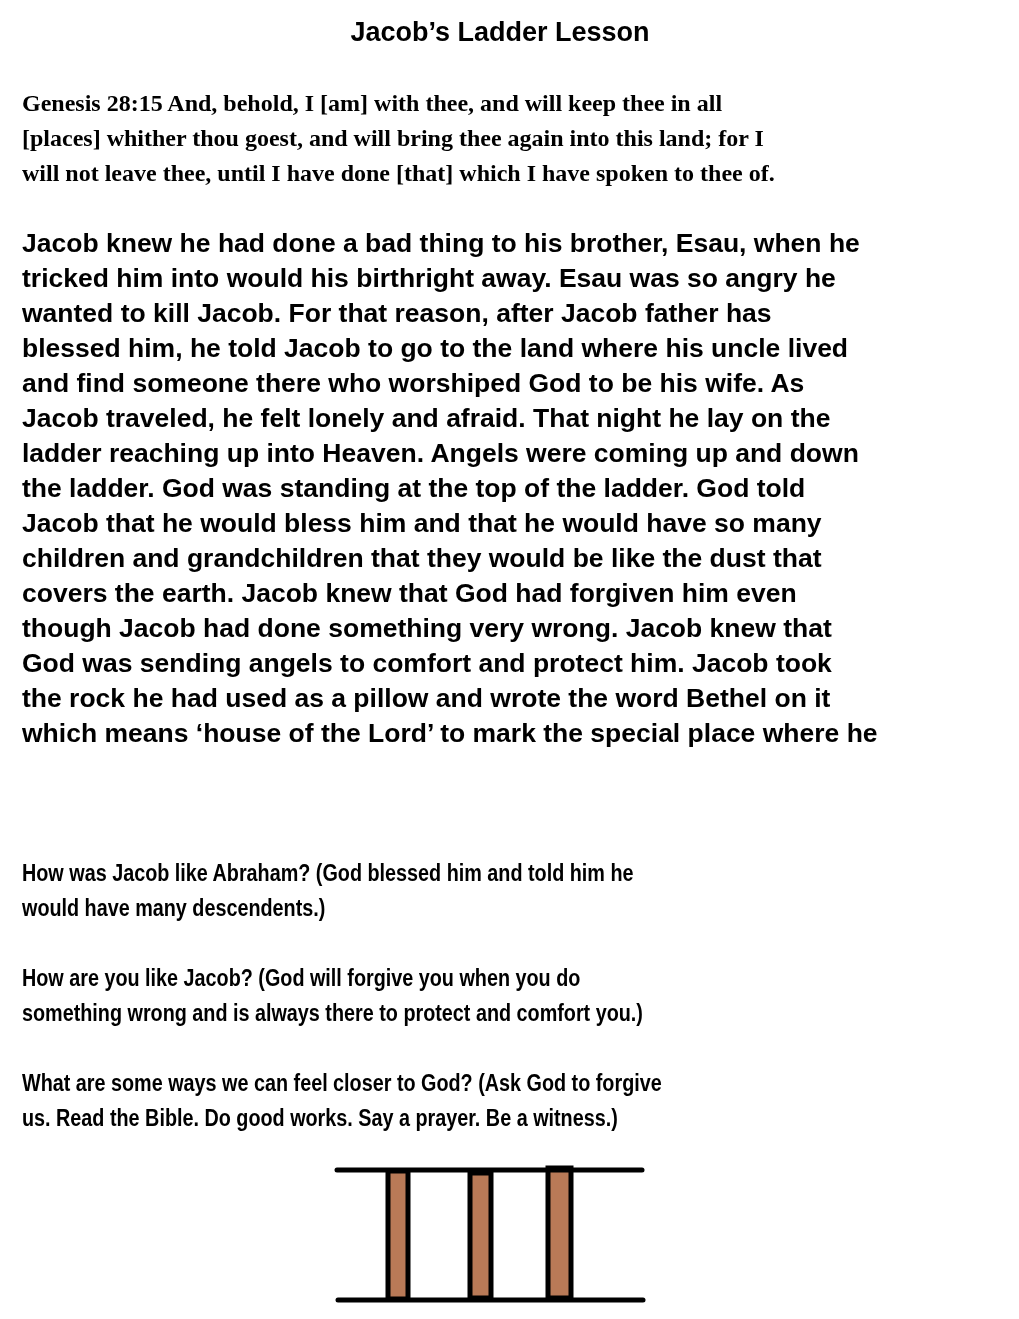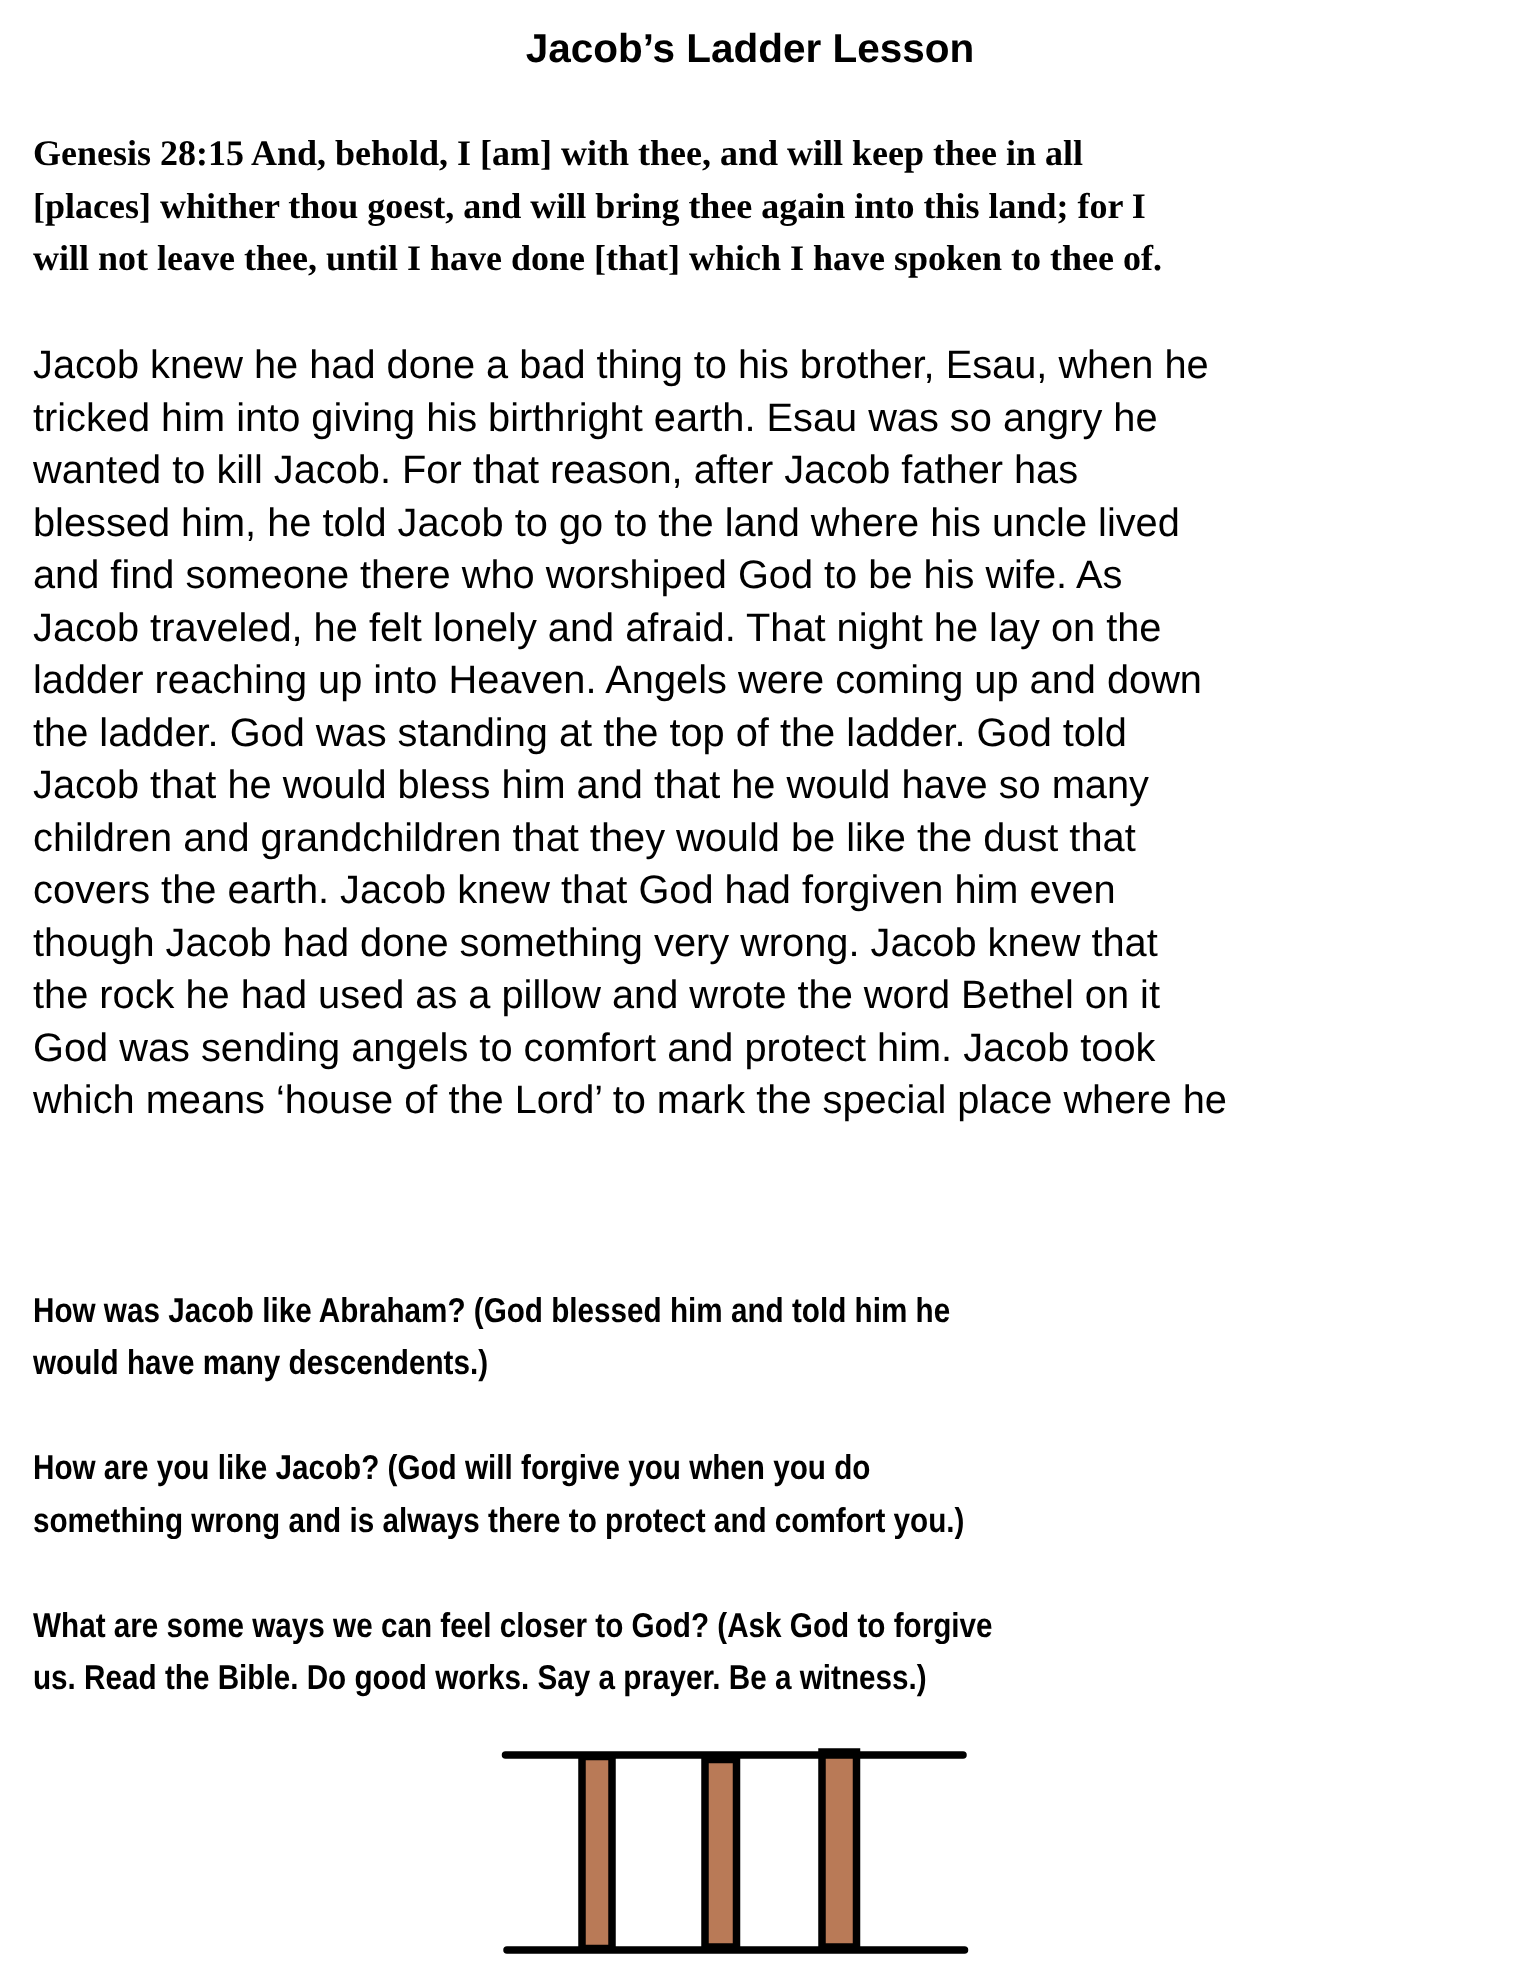--- a/index.html
+++ b/index.html
@@ -39,21 +39,21 @@
     .verse .line, .story .line, .qa .line {
       display: block;
       white-space: nowrap;
     }
     .story {
       position: absolute;
       left: 22px;
       top: 226px;
       width: 990px;
       font-family: "Liberation Sans", sans-serif;
-      font-weight: normal;
+      font-weight: bold;
       font-size: 26.5px;
       line-height: 35px;
     }
     .qa {
       position: absolute;
       left: 22px;
       width: 990px;
       font-family: "Liberation Sans", sans-serif;
       font-weight: bold;
       font-size: 23px;
@@ -81,33 +81,33 @@
 <div class="title">Jacob’s Ladder Lesson</div>
 
 <div class="verse">
   <span class="line">Genesis 28:15 And, behold, I [am] with thee, and will keep thee in all</span>
   <span class="line">[places] whither thou goest, and will bring thee again into this land; for I</span>
   <span class="line">will not leave thee, until I have done [that] which I have spoken to thee of.</span>
 </div>
 
 <div class="story">
   <span class="line">Jacob knew he had done a bad thing to his brother, Esau, when he</span>
-  <span class="line">tricked him into giving his birthright earth.  Esau was so angry he</span>
+  <span class="line">tricked him into would his birthright away.  Esau was so angry he</span>
   <span class="line">wanted to kill Jacob.  For that reason, after Jacob father has</span>
   <span class="line">blessed him, he told Jacob to go to the land where his uncle lived</span>
   <span class="line">and find someone there who worshiped God to be his wife.  As</span>
   <span class="line">Jacob traveled, he felt lonely and afraid.  That night he lay on the</span>
   <span class="line">ladder reaching up into Heaven.  Angels were coming up and down</span>
   <span class="line">the ladder.  God was standing at the top of the ladder.  God told</span>
   <span class="line">Jacob that he would bless him and that he would have so many</span>
   <span class="line">children and grandchildren that they would be like the dust that</span>
   <span class="line">covers the earth.  Jacob knew that God had forgiven him even</span>
   <span class="line">though Jacob had done something very wrong.  Jacob knew that</span>
+  <span class="line">God was sending angels to comfort and protect him.  Jacob took</span>
   <span class="line">the rock he had used as a pillow and wrote the word Bethel on it</span>
-  <span class="line">God was sending angels to comfort and protect him.  Jacob took</span>
   <span class="line">which means ‘house of the Lord’ to mark the special place where he</span>
 </div>
 
 <div class="qa qa1">
   <span class="line" style="transform: scaleX(0.86);">How was Jacob like Abraham?  (God blessed him and told him he</span>
   <span class="line" style="transform: scaleX(0.86);">would have many descendents.)</span>
 </div>
 
 <div class="qa qa2">
   <span class="line" style="transform: scaleX(0.86);">How are you like Jacob?  (God will forgive you when you do</span>

